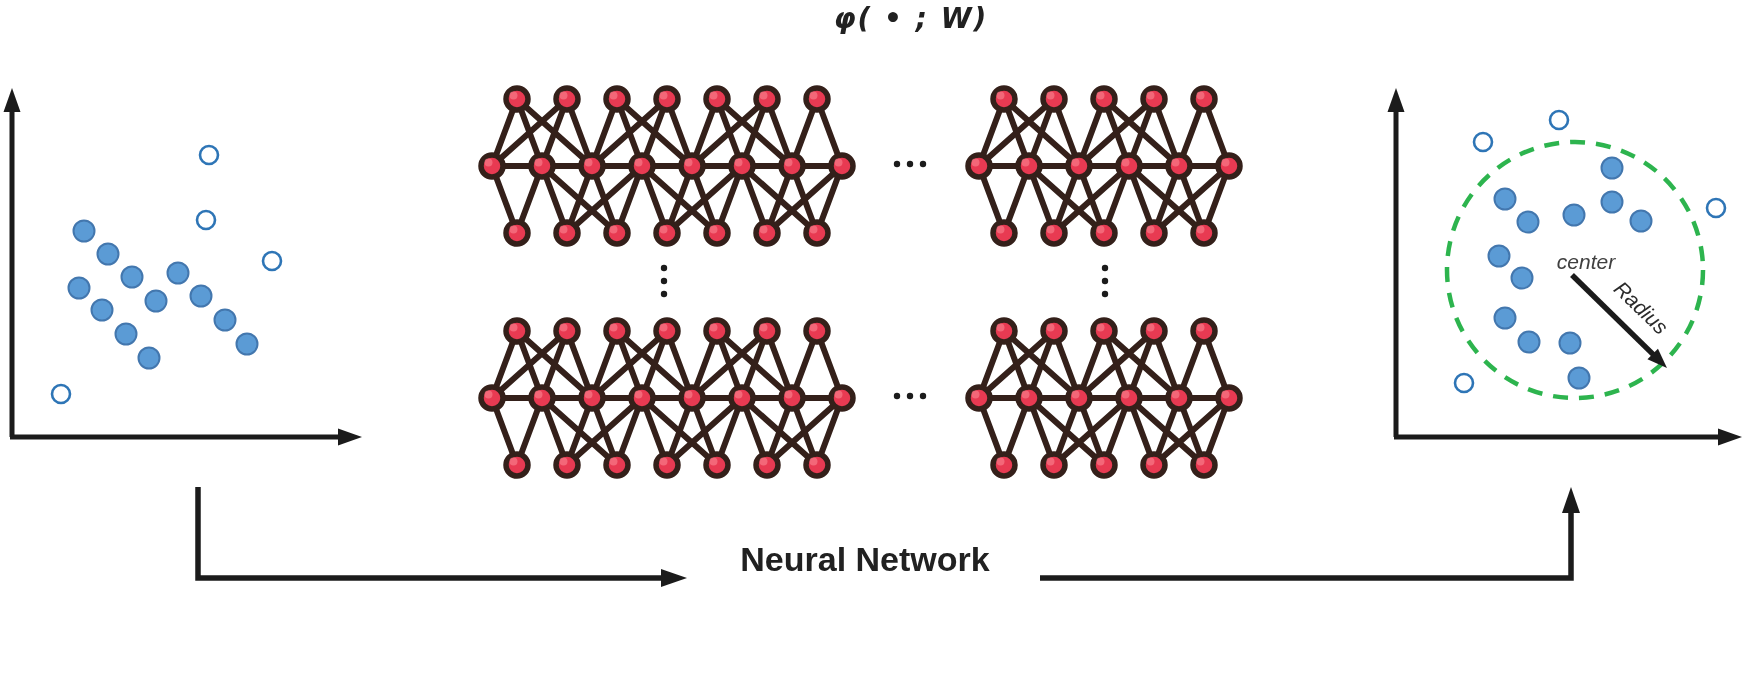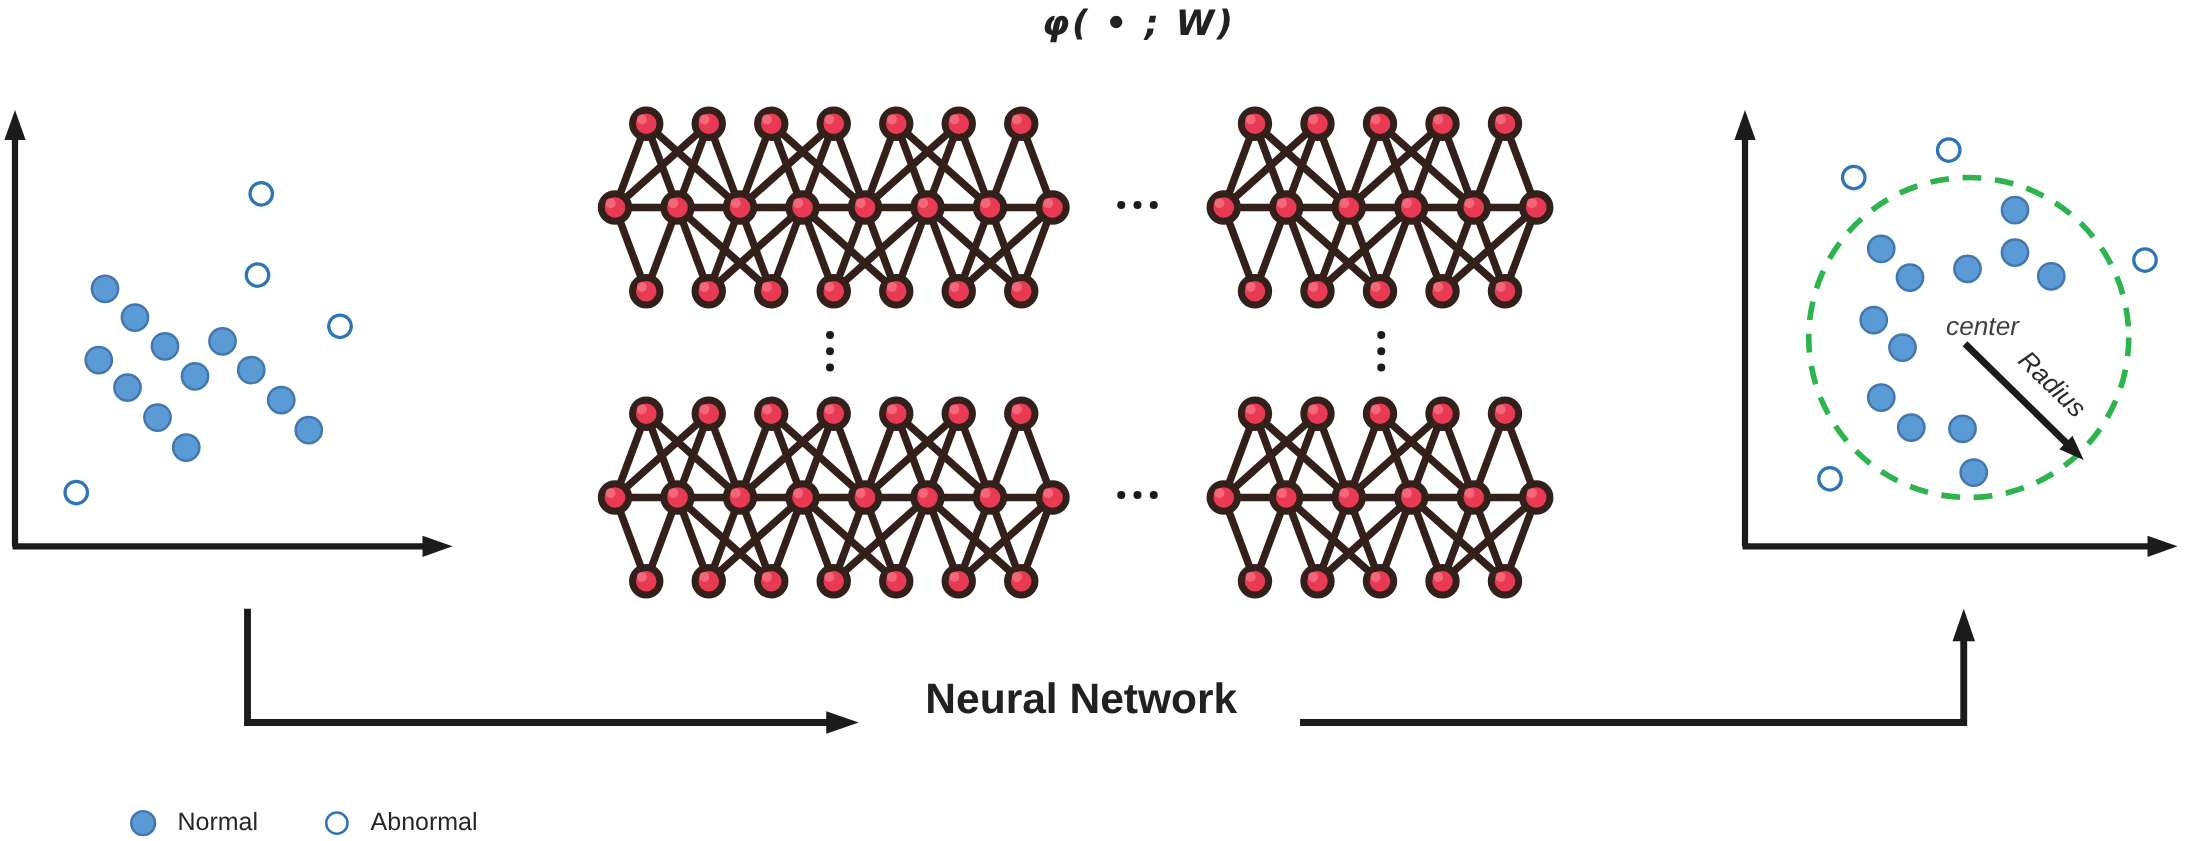--- a/index.html
+++ b/index.html
@@ -435,24 +435,14 @@
 
 
   <div class="label nn-label" style="left:865px;top:539px;">
     <div>Neural Network</div>
   </div>
 
   <div class="label center-label" style="left:1586px;top:262px;">center</div>
 
   <div class="label radius-label" style="left:1641px;top:308px;">Radius</div>
 
-  <div class="legend">
-    <div class="legend-item">
-      <span class="legend-marker normal"></span>
-      <span>Normal</span>
-    </div>
-    <div class="legend-item">
-      <span class="legend-marker abnormal"></span>
-      <span>Abnormal</span>
-    </div>
-  </div>
 
 </div>
 
 </body></html>

